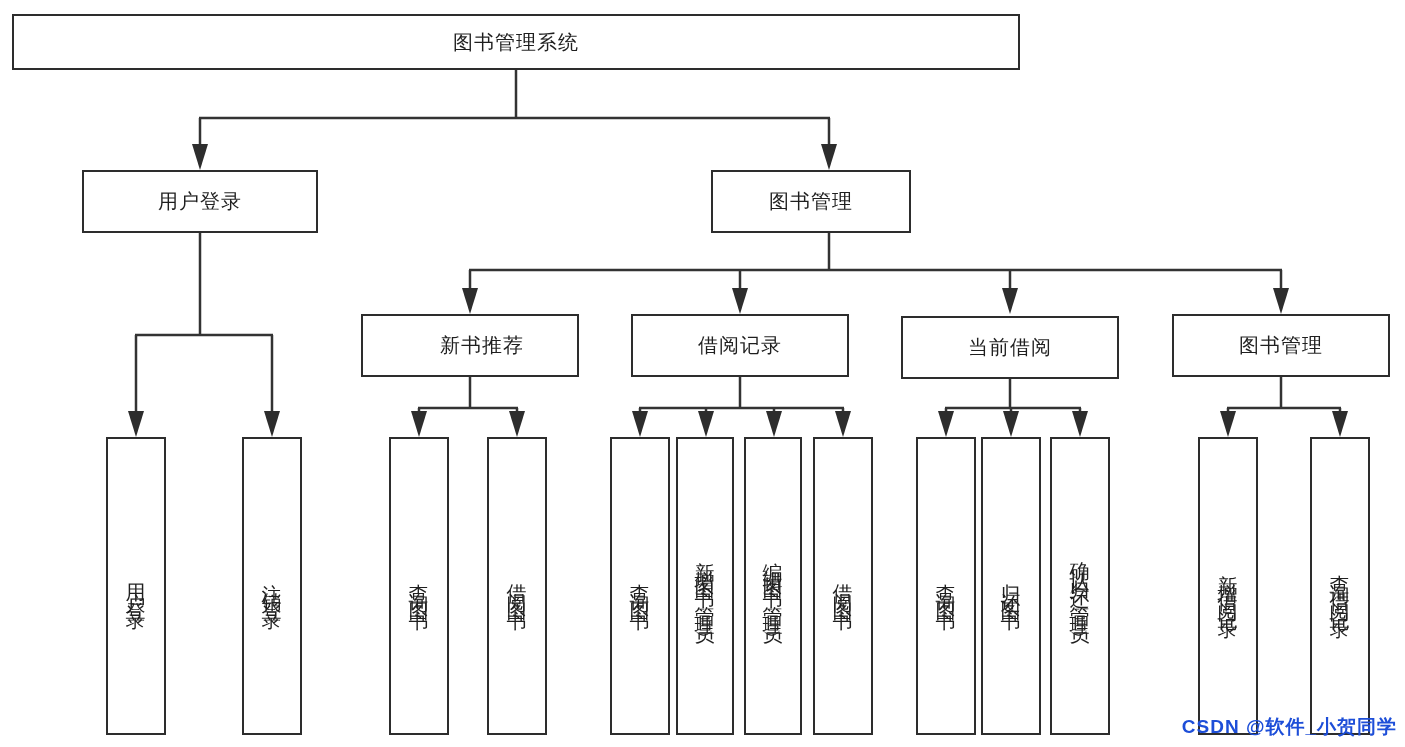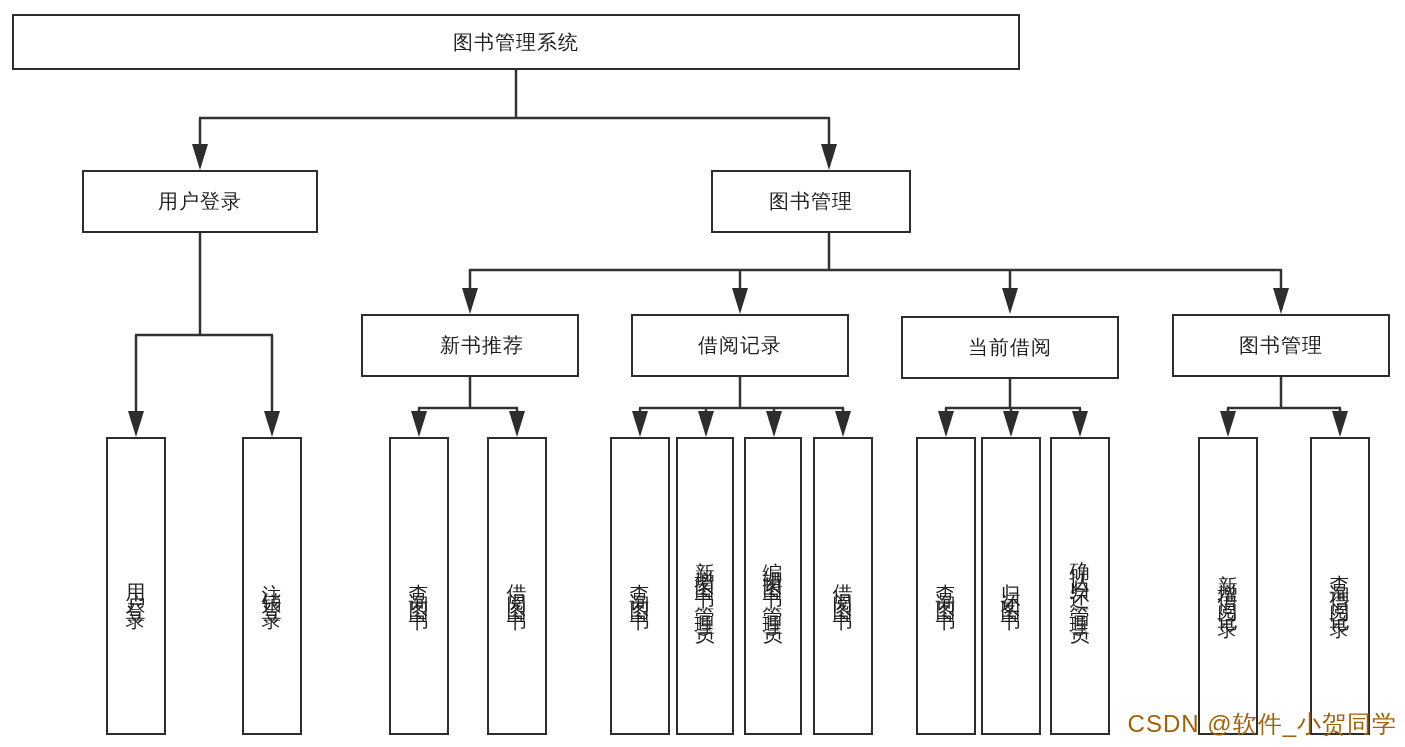--- a/index.html
+++ b/index.html
@@ -46,25 +46,26 @@
     writing-mode: vertical-rl;
     text-orientation: mixed;
     font-size: 20px;
     letter-spacing: 9px;
     line-height: 1;
   }
   .watermark {
     position: absolute;
     right: 8px;
     bottom: 7px;
-    font-size: 24px;
-    color: #a16207;
+    font-size: 19px;
+    color: #1d4ed8;
     z-index: 3;
     white-space: nowrap;
     letter-spacing: 1px;
+    font-weight: bold;
   }
 </style>
 </head>
 <body>
 
 <div class="canvas">
 
   <svg class="connectors" viewBox="0 0 1405 747" xmlns="http://www.w3.org/2000/svg">
     <g stroke="#333333" stroke-width="2.5" fill="none">
 

